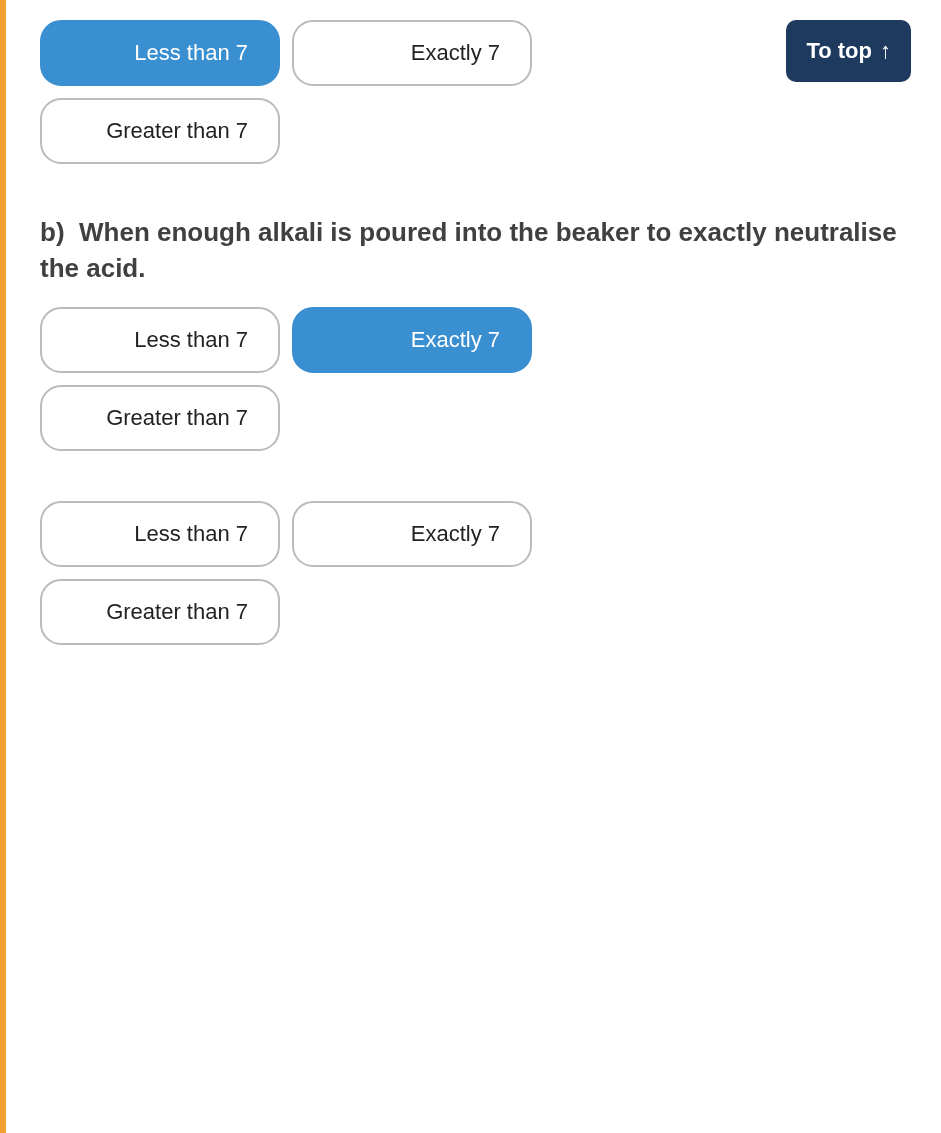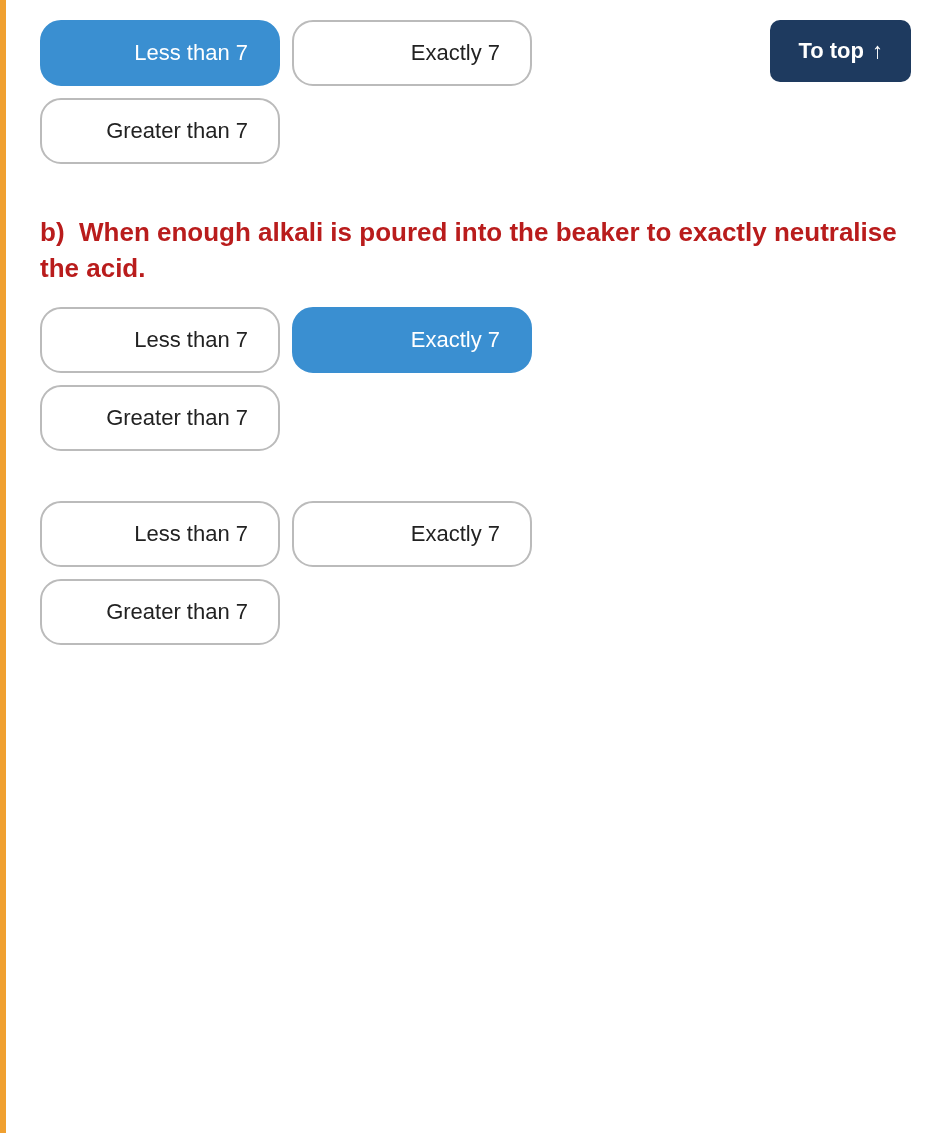--- a/index.html
+++ b/index.html
@@ -65,21 +65,21 @@
       border-color: #3a8fd1;
       color: #fff;
       font-weight: 500;
     }
 
     .btn-to-top {
       background-color: #1e3a5f;
       color: #fff;
       border: none;
       border-radius: 10px;
-      padding: 18px 28px;
+      padding: 18px 20px;
       font-size: 22px;
       font-weight: 600;
       cursor: pointer;
       display: flex;
       align-items: center;
       gap: 8px;
       white-space: nowrap;
     }
 
     .btn-to-top .arrow-up {
@@ -90,21 +90,21 @@
       display: flex;
       flex-wrap: wrap;
       gap: 12px;
       margin-top: 0;
     }
 
     
     .question-label {
       font-size: 26px;
       font-weight: 700;
-      color: #b91c1c;
+      color: #404040;
       margin-bottom: 20px;
       line-height: 1.4;
     }
 
     .question-label span.letter {
       font-weight: 900;
     }
 
     
     .section-block {

